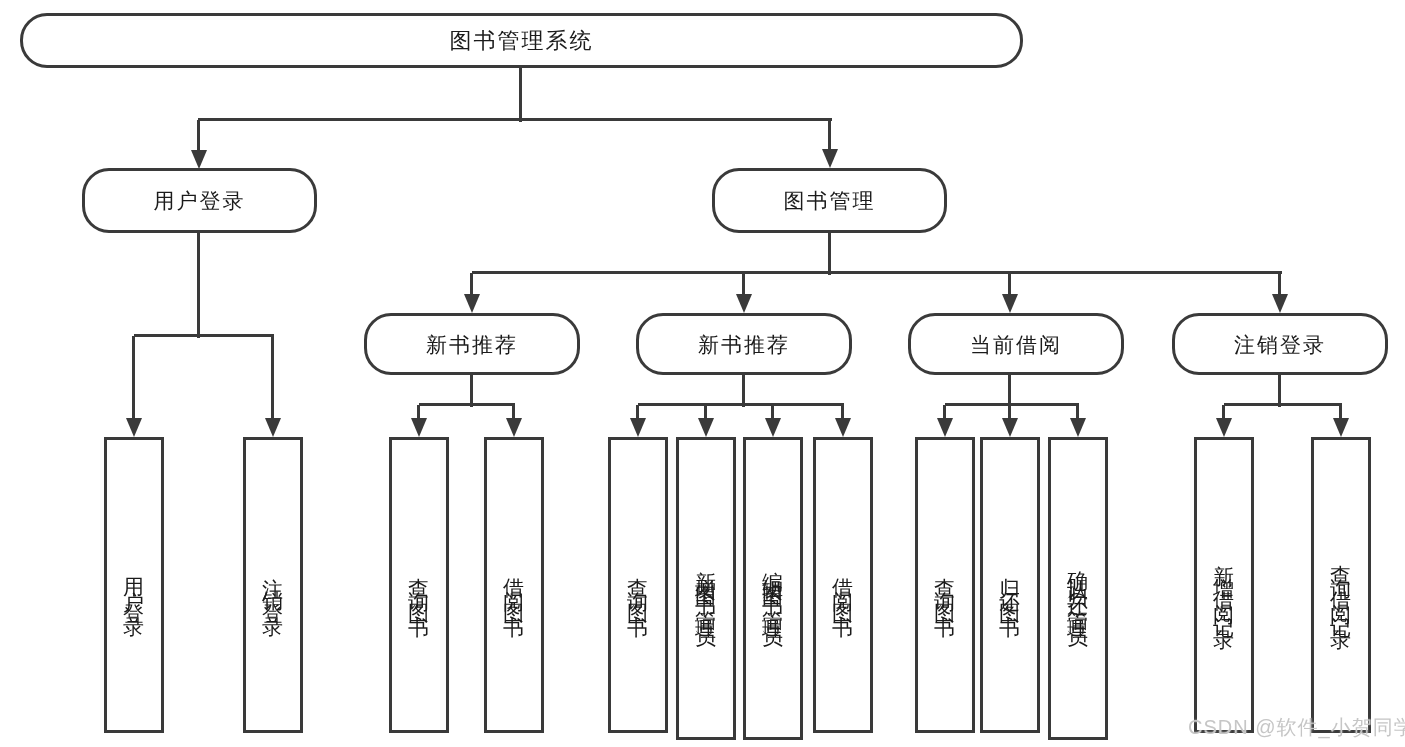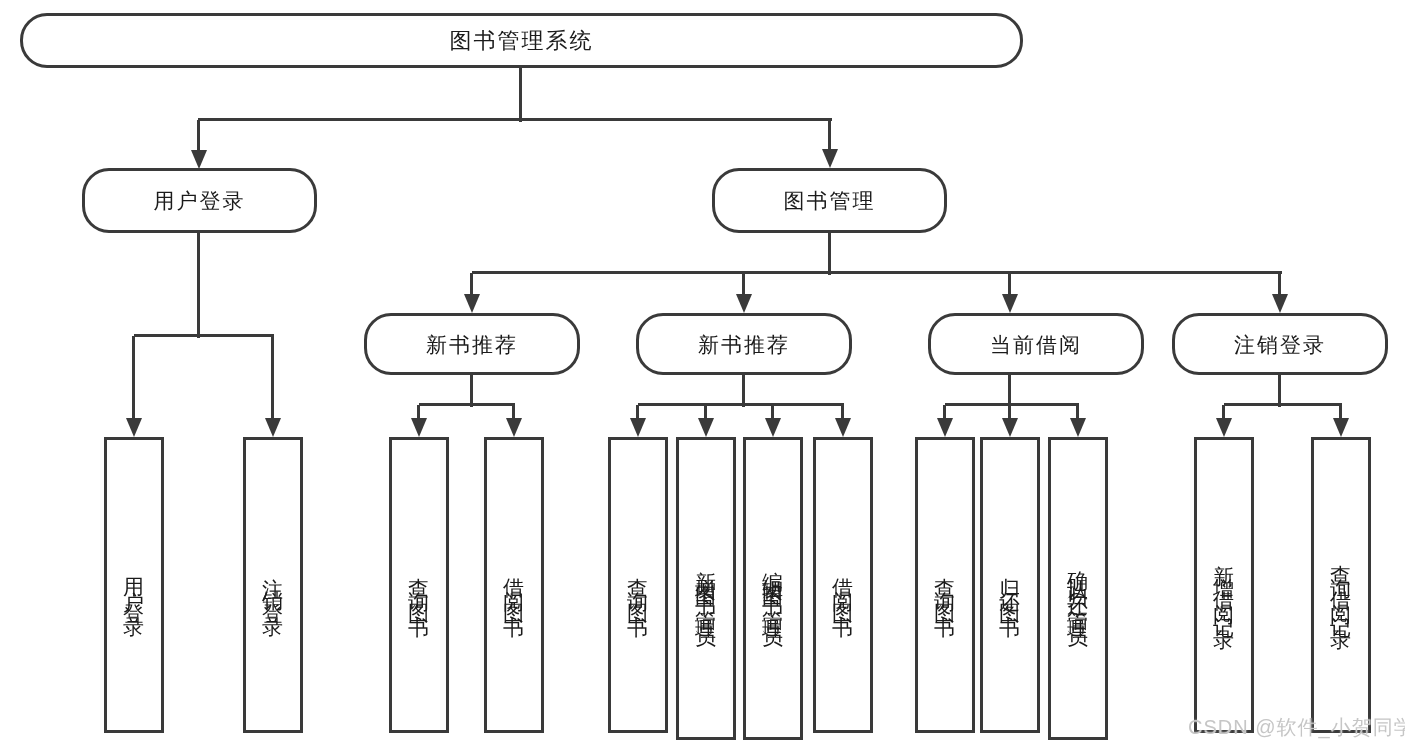--- a/index.html
+++ b/index.html
@@ -126,21 +126,21 @@
       <div class="arrow" style="left: 1333px; top: 418px;"></div>
     </div>
 
   <div class="hbox root" style="left:20px;top:13px;width:1003px;height:55px;">图书管理系统</div>
 
   <div class="hbox" style="left:82px;top:168px;width:235px;height:65px;">用户登录</div>
   <div class="hbox" style="left:712px;top:168px;width:235px;height:65px;">图书管理</div>
 
   <div class="hbox" style="left:364px;top:313px;width:216px;height:62px;">新书推荐</div>
   <div class="hbox" style="left:636px;top:313px;width:216px;height:62px;">新书推荐</div>
-  <div class="hbox" style="left:928px;top:313px;width:216px;height:62px;">当前借阅</div>
+  <div class="hbox" style="left:908px;top:313px;width:216px;height:62px;">当前借阅</div>
   <div class="hbox" style="left:1172px;top:313px;width:216px;height:62px;">注销登录</div>
 
   <div class="vbox" style="left:104px;top:437px;width:60px;height:296px;">用户登录</div>
   <div class="vbox" style="left:243px;top:437px;width:60px;height:296px;">注销登录</div>
 
   <div class="vbox" style="left:389px;top:437px;width:60px;height:296px;">查询图书</div>
   <div class="vbox" style="left:484px;top:437px;width:60px;height:296px;">借阅图书</div>
 
   <div class="vbox" style="left:608px;top:437px;width:60px;height:296px;">查询图书</div>
   <div class="vbox tall" style="left:676px;top:437px;width:60px;height:303px;">新增图书（管理员）</div>

